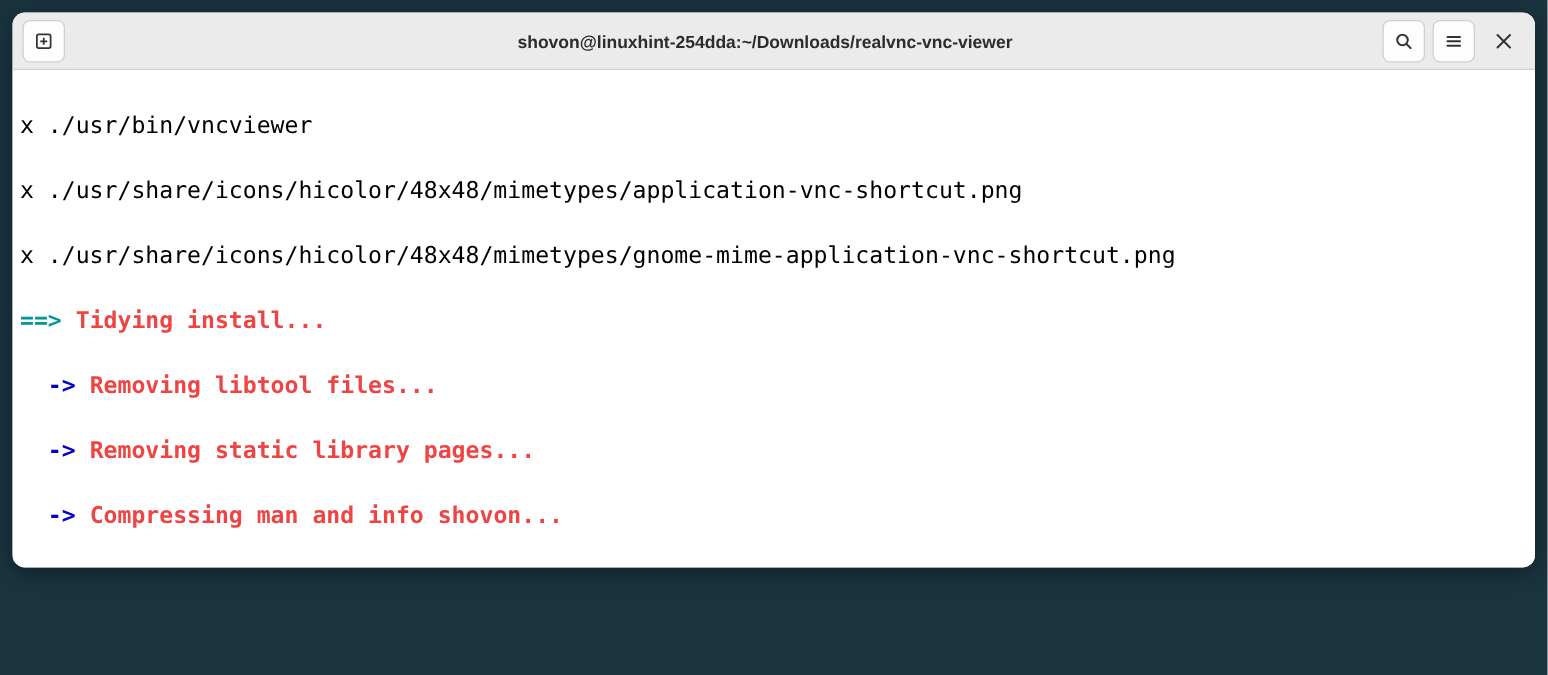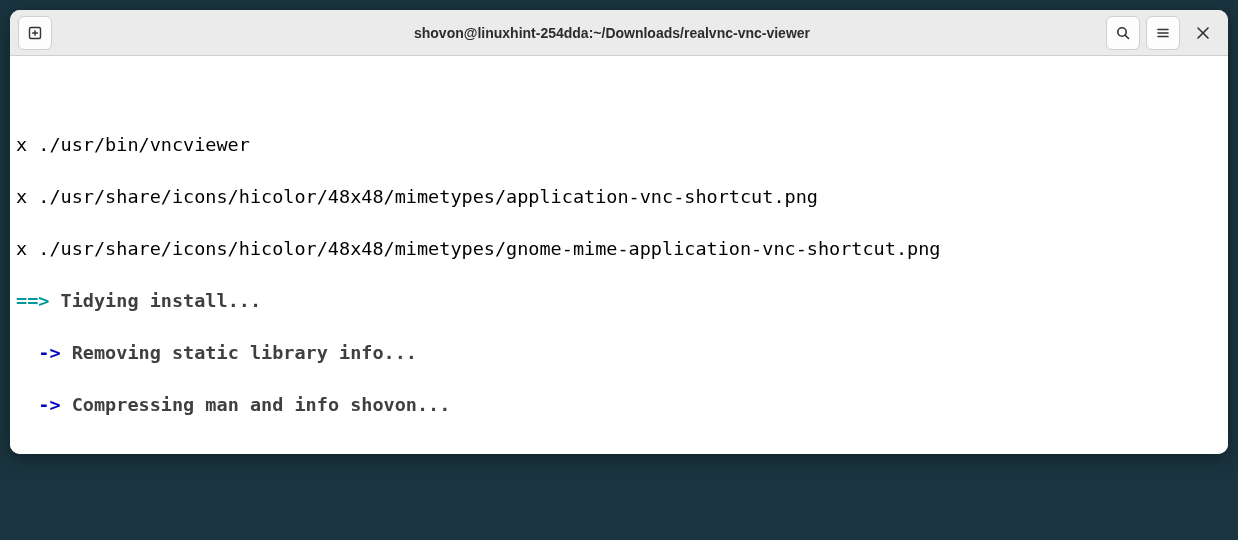--- a/index.html
+++ b/index.html
@@ -67,26 +67,25 @@
   .terminal-body {
     flex: 1;
     background: #ffffff;
     padding: 6px 6px 6px 6px;
     font-family: "DejaVu Sans Mono","Liberation Mono",Consolas,monospace;
     font-size: 18.5px;
     line-height: 26px;
     color: #000;
     white-space: pre;
     overflow: hidden;
-    margin-top: 44px;
   }
   .line { white-space: pre; }
   .arrow-main { color: #009898; font-weight: bold; }
   .arrow-sub  { color: #0000c8; font-weight: bold; }
-  .bold { font-weight: bold; color:#404040; }
+  .bold { font-weight: bold; color:#ef4444; }
 </style>
 </head>
 <body>
 
 <div class="window">
   <div class="titlebar">
     <div class="title-spacer-left">
       <div class="tb-btn">
         <svg width="16" height="16" viewBox="0 0 16 16">
           <rect x="2.5" y="2.5" width="11" height="11" rx="1.5" fill="none" stroke="#333" stroke-width="1.4"></rect>
@@ -117,21 +116,22 @@
         </svg>
       </div>
     </div>
   </div>
 
   <div class="terminal-body">
 <div class="line"><span>x ./usr/bin/vncviewer</span></div>
 <div class="line"><span>x ./usr/share/icons/hicolor/48x48/mimetypes/application-vnc-shortcut.png</span></div>
 <div class="line"><span>x ./usr/share/icons/hicolor/48x48/mimetypes/gnome-mime-application-vnc-shortcut.png</span></div>
 <div class="line"><span class="arrow-main">==&gt; </span><span class="bold">Tidying install...</span></div>
-<div class="line"><span class="arrow-sub">  -&gt; </span><span class="bold">Removing static library info...</span></div>
+<div class="line"><span class="arrow-sub">  -&gt; </span><span class="bold">Removing libtool files...</span></div>
+<div class="line"><span class="arrow-sub">  -&gt; </span><span class="bold">Removing static library pages...</span></div>
 <div class="line"><span class="arrow-sub">  -&gt; </span><span class="bold">Compressing man and info shovon...</span></div>
 
 
 
 
 
 
 
 
 

